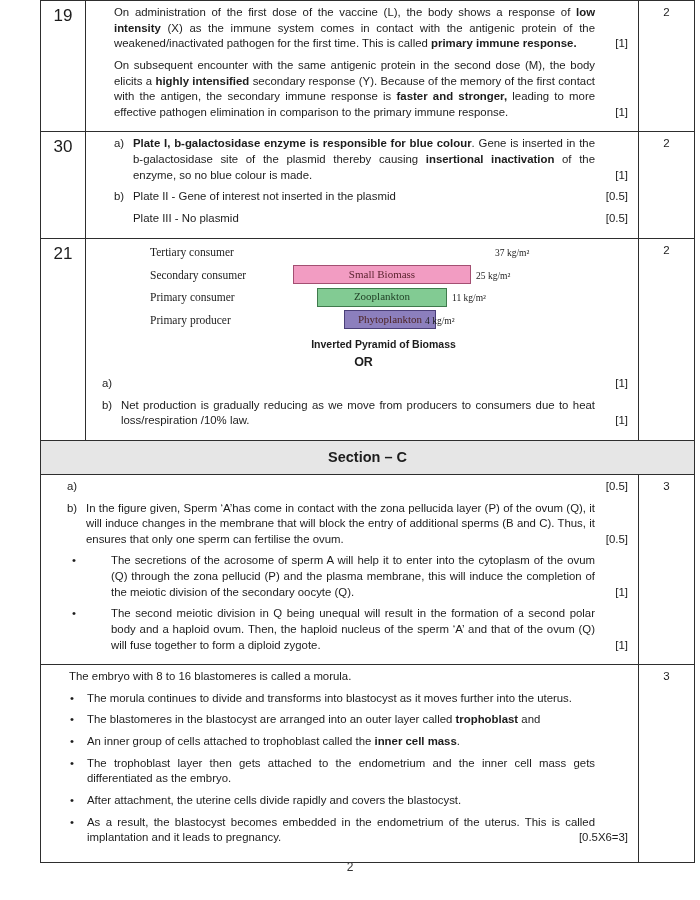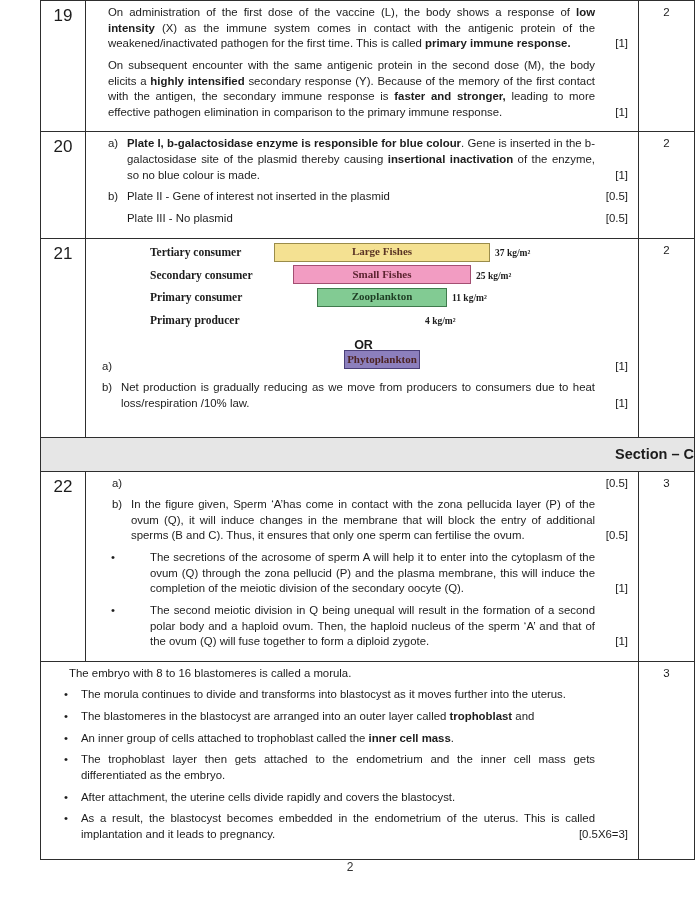--- a/index.html
+++ b/index.html
@@ -21,41 +21,41 @@
     text-align:center;padding-top:5px;font-size:17px;box-sizing:border-box;
   }
   .qmarks{
     width:56px;flex:none;border-left:1.3px solid #2e2e2e;
     text-align:center;padding-top:5px;font-size:11.5px;box-sizing:border-box;
   }
   .qcontent{
     flex:1;min-width:0;padding:3px 9px 5px 12px;
     font-size:11.4px;line-height:1.37;text-align:justify;box-sizing:border-box;
   }
-  .block{position:relative;padding-right:34px;margin:5px 0 6px 10px;}
+  .block{position:relative;padding-right:34px;margin:5px 0 6px 16px;}
   .block:first-child{margin-top:1px;}
   .block.fullw{padding-right:0;}
   .mark{position:absolute;right:1px;bottom:0;white-space:nowrap;}
   .item{display:flex;}
   .ilabel{width:19px;flex:none;}
   .ibody{flex:1;min-width:0;}
   .bullet{display:flex;}
   .bmark{flex:none;width:18px;}
   .q21 .item{margin-left:4px;}
   .q22 .item{margin-left:14px;}
   .q22 .bmark{width:42px;padding-left:3px;box-sizing:border-box;}
   .q23 .bmark{width:18px;padding-left:1px;box-sizing:border-box;}
   .q23 .para-ind{margin-left:16px;}
   b{font-weight:bold;}
   .section-row{
-    display:block;background:#e6e6e6;text-align:right;
+    display:block;background:#e6e6e6;text-align:center;
     font-weight:bold;font-size:14.5px;padding:8px 0 9px 0;
   }
   
-  .figure{position:relative;height:91px;margin:1px 0 3px 0;font-family:"Liberation Serif", serif;text-align:left;font-weight:bold;}
+  .figure{position:relative;height:91px;margin:1px 0 3px 0;font-family:"Liberation Serif", serif;text-align:left;}
   .pyr-label{position:absolute;font-size:11.5px;white-space:nowrap;}
   .pyr-box{
     position:absolute;height:19px;border:1.2px solid #555;
     display:flex;align-items:center;justify-content:center;
     font-size:11px;white-space:nowrap;box-sizing:border-box;
   }
   .pyr-value{position:absolute;font-size:9.5px;white-space:nowrap;}
   .caption{text-align:center;font-weight:bold;font-size:10.5px;position:relative;left:20px;margin:2px 0 3px 0;}
   .or-divider{text-align:center;font-weight:bold;font-size:12.5px;margin:3px 0 5px 0;}
   .footer{position:absolute;left:0;top:860px;width:700px;text-align:center;font-size:12px;color:#333;}
@@ -67,21 +67,21 @@
   <div class="table">
       <div class="row" style="min-height: 122px;">
         <div class="qnum">19</div>
         <div class="qcontent q19">
           <div class="block para"><span>On administration of the first dose of the vaccine (L), the body shows a response of </span><b>low intensity</b><span> (X) as the immune system comes in contact with the antigenic protein of the weakened/inactivated pathogen for the first time. This is called </span><b>primary immune response.</b><span class="mark">[1]</span></div>
           <div class="block para"><span>On subsequent encounter with the same antigenic protein in the second dose (M), the body elicits a </span><b>highly intensified</b><span> secondary response (Y). Because of the memory of the first contact with the antigen, the secondary immune response is </span><b>faster and stronger,</b><span> leading to more effective pathogen elimination in comparison to the primary immune response.</span><span class="mark">[1]</span></div>
         </div>
         <div class="qmarks">2</div>
       </div>
       <div class="row" style="min-height: 95px;">
-        <div class="qnum">20</div>
+        <div class="qnum">30</div>
         <div class="qcontent q20">
           <div class="block item">
             <span class="ilabel">a)</span>
             <div class="ibody"><b>Plate I, b-galactosidase enzyme is responsible for blue colour</b><span>. Gene is inserted in the b-galactosidase site of the plasmid thereby causing </span><b>insertional inactivation</b><span> of the enzyme, so no blue colour is made.</span></div>
             <span class="mark">[1]</span>
           </div>
           <div class="block item">
             <span class="ilabel">b)</span>
             <div class="ibody"><span>Plate II - Gene of interest not inserted in the plasmid</span></div>
             <span class="mark">[0.5]</span>
@@ -92,48 +92,47 @@
             <span class="mark">[0.5]</span>
           </div>
         </div>
         <div class="qmarks">2</div>
       </div>
       <div class="row" style="min-height: 199px;">
         <div class="qnum">21</div>
         <div class="qcontent q21">
           <div class="figure block fullw">
             <div class="pyr-label" style="left: 52px; top: 2.5px;">Tertiary consumer</div>
-            <div class="pyr-box" style="left: 176px; top: 0px; width: 216px; background: rgb(244, 225, 146); border-color: rgb(154, 140, 74); color: rgb(90, 52, 36);">Large Fishes</div>
             <div class="pyr-value" style="left: 397px; top: 4.5px;">37 kg/m²</div>
             <div class="pyr-label" style="left: 52px; top: 25px;">Secondary consumer</div>
-            <div class="pyr-box" style="left: 195px; top: 22.5px; width: 178px; background: rgb(242, 156, 194); border-color: rgb(163, 79, 114); color: rgb(92, 36, 48);">Small Fishes</div>
+            <div class="pyr-box" style="left: 195px; top: 22.5px; width: 178px; background: rgb(242, 156, 194); border-color: rgb(163, 79, 114); color: rgb(92, 36, 48);">Small Biomass</div>
             <div class="pyr-value" style="left: 378px; top: 27px;">25 kg/m²</div>
             <div class="pyr-label" style="left: 52px; top: 47.5px;">Primary consumer</div>
             <div class="pyr-box" style="left: 219px; top: 45px; width: 130px; background: rgb(130, 203, 147); border-color: rgb(63, 122, 76); color: rgb(30, 61, 36);">Zooplankton</div>
             <div class="pyr-value" style="left: 354px; top: 49.5px;">11 kg/m²</div>
             <div class="pyr-label" style="left: 52px; top: 70px;">Primary producer</div>
-            <div class="pyr-box" style="left: 246px; top: 67.5px; width: 76px; background: rgb(140, 127, 189); border-color: rgb(74, 63, 120); color: rgb(77, 36, 36); margin-top: 40px;">Phytoplankton</div>
+            <div class="pyr-box" style="left: 246px; top: 67.5px; width: 92px; background: rgb(140, 127, 189); border-color: rgb(74, 63, 120); color: rgb(77, 36, 36);">Phytoplankton</div>
             <div class="pyr-value" style="left: 327px; top: 72px;">4 kg/m²</div>
           </div>
+          <div class="caption block fullw">Inverted Pyramid of Biomass</div>
           <div class="or-divider block fullw">OR</div>
           <div class="block item">
             <span class="ilabel">a)</span>
             <span class="mark">[1]</span>
           </div>
           <div class="block item">
             <span class="ilabel">b)</span>
             <div class="ibody"><span>Net production is gradually reducing as we move from producers to consumers due to heat loss/respiration /10% law.</span></div>
             <span class="mark">[1]</span>
           </div>
         </div>
         <div class="qmarks">2</div>
       </div>
       <div class="row section-row">Section – C</div>
       <div class="row" style="min-height: 181px;">
-        <div class="qnum">22</div>
         <div class="qcontent q22">
           <div class="block item">
             <span class="ilabel">a)</span>
             <span class="mark">[0.5]</span>
           </div>
           <div class="block item">
             <span class="ilabel">b)</span>
             <div class="ibody"><span>In the figure given, Sperm ‘A’has come in contact with the zona pellucida layer (P) of the ovum (Q), it will induce changes in the membrane that will block the entry of additional sperms (B and C). Thus, it ensures that only one sperm can fertilise the ovum.</span></div>
             <span class="mark">[0.5]</span>
           </div>

